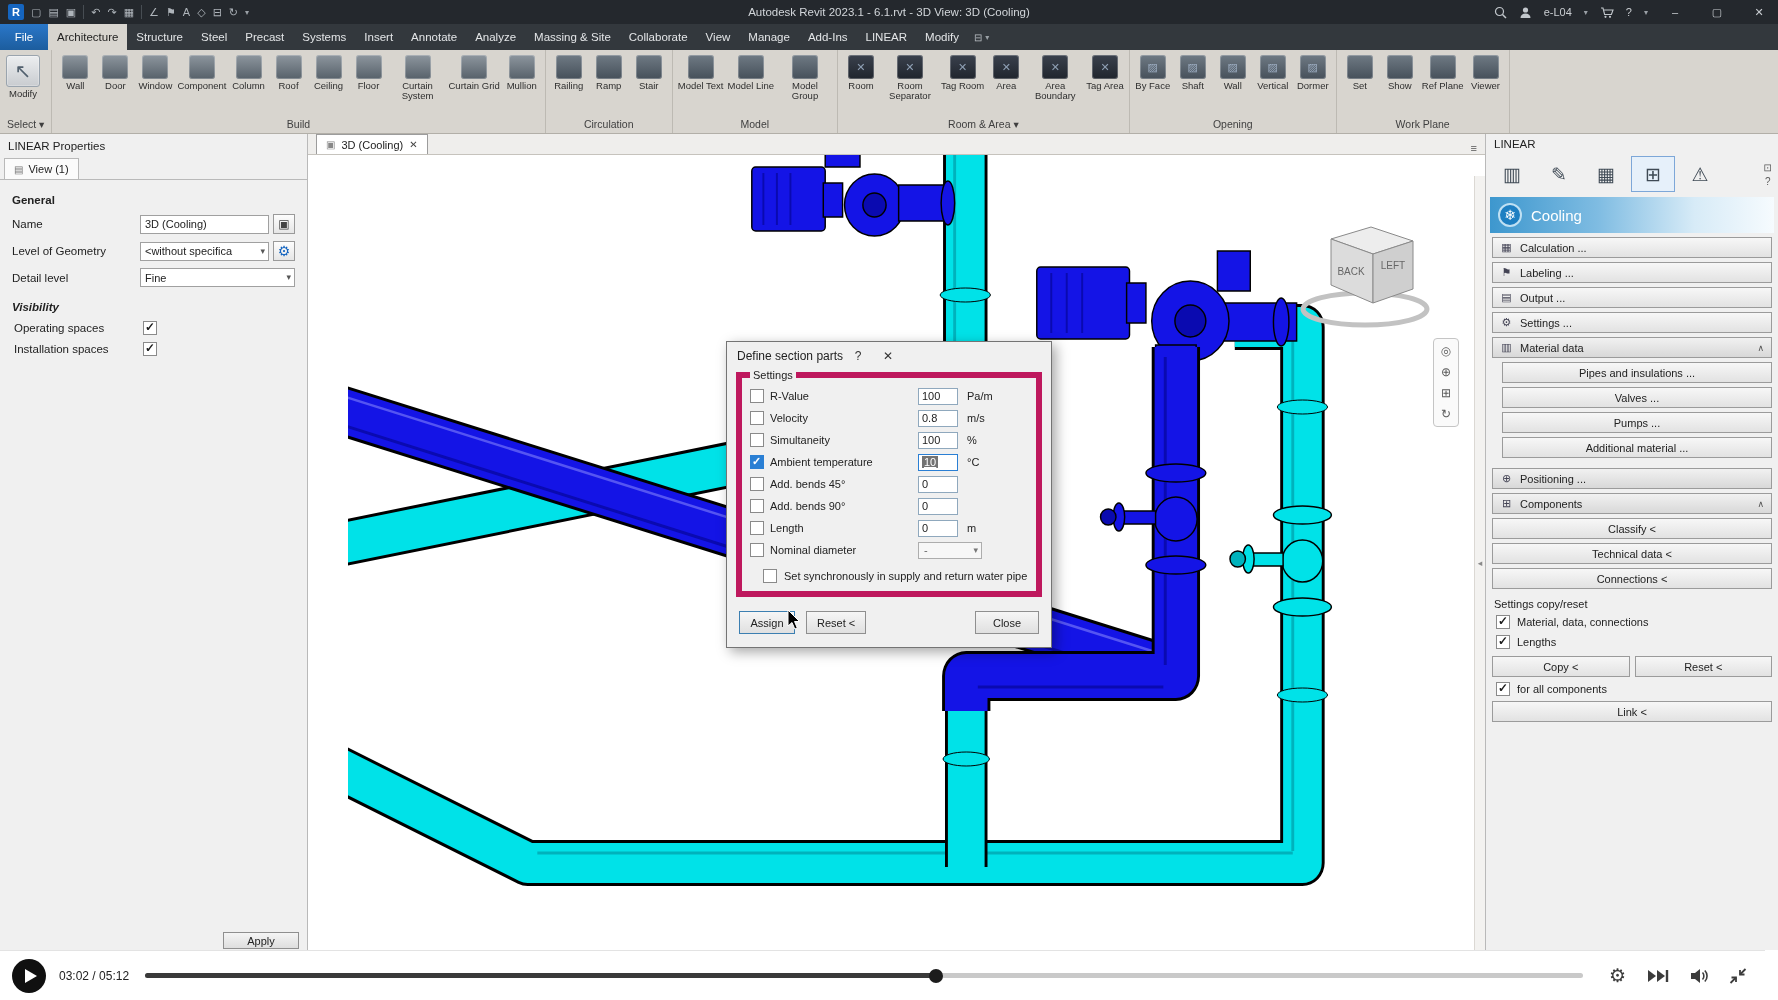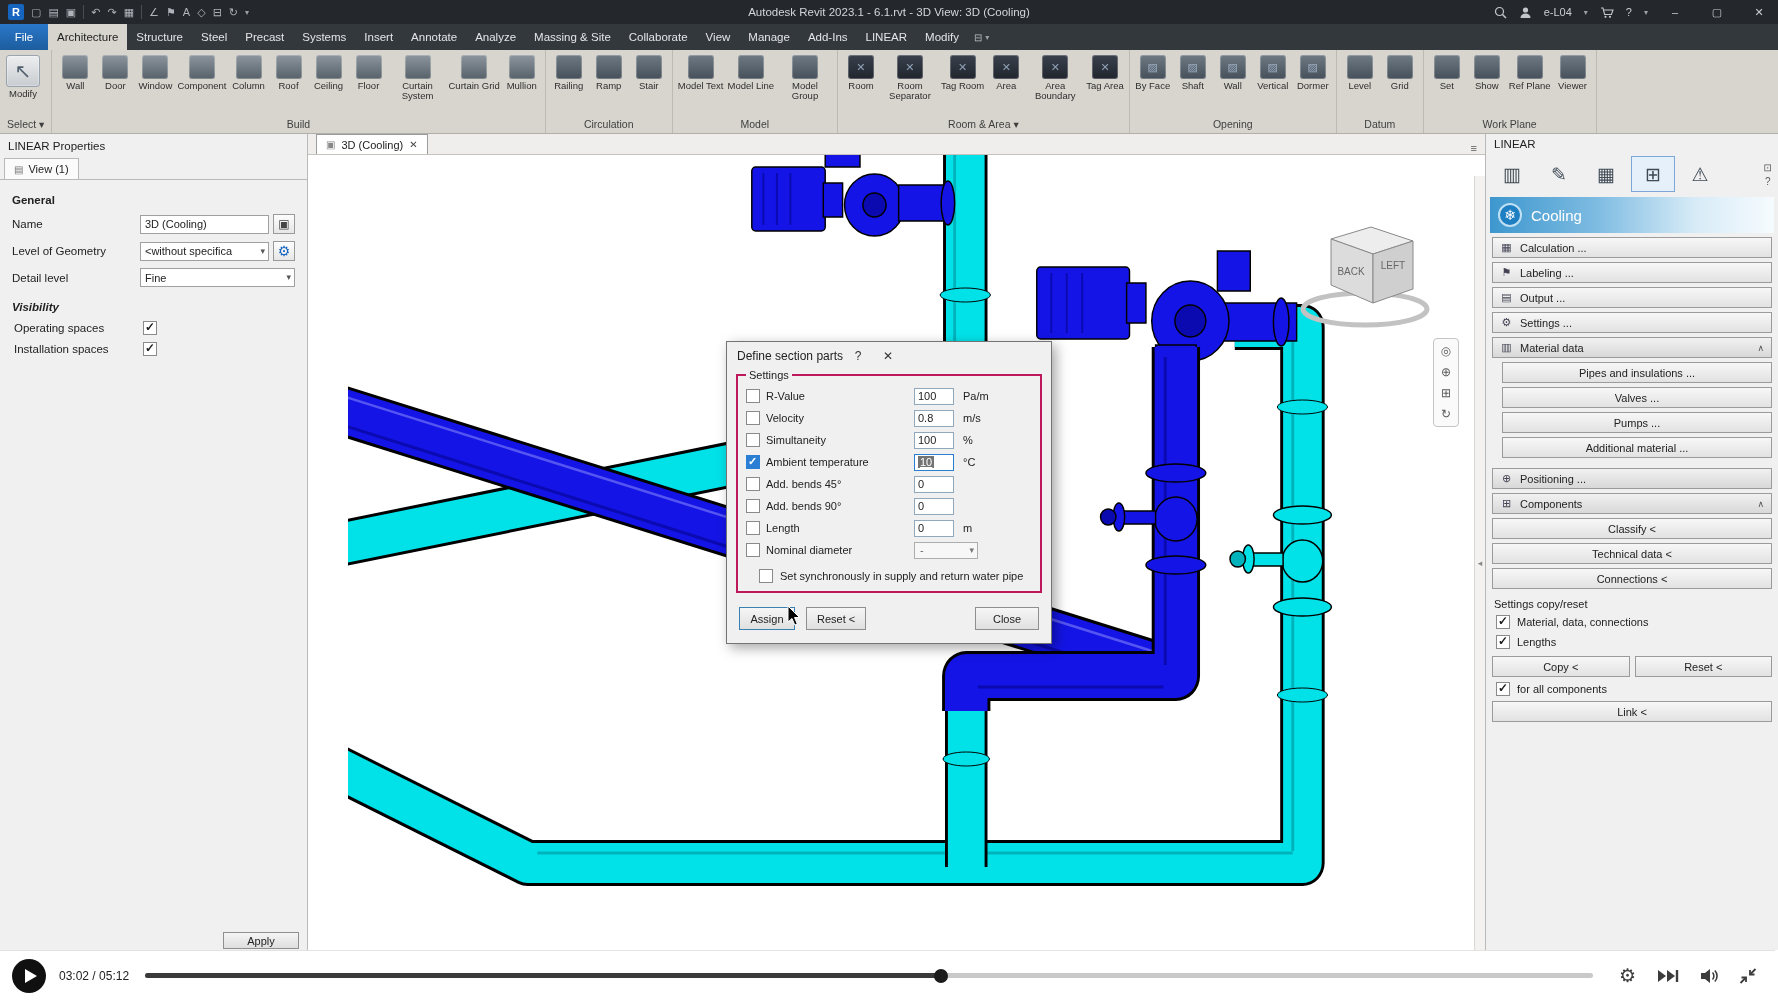--- a/index.html
+++ b/index.html
@@ -93,36 +93,36 @@
   .rp-head { background:linear-gradient(#f1f1f1,#d8d8d8); }
   .rp-head .chev { margin-left:auto; color:#555; font-size:9px; }
   .rp-btn.indent { margin-left:16px; }
   .rp-btn.center { justify-content:center; }
   .rp-label { margin:7px 8px 2px; }
   .rp-check { display:flex; gap:7px; margin:3px 10px; align-items:center; }
   .rp-row2 { display:flex; gap:5px; margin:4px 6px 2px; }
   .rp-row2 .rp-btn { flex:1; margin:0; justify-content:center; }
 
   
-  .player { position:absolute; left:0; right:3px; bottom:0; height:50px; background:#fff; border-top:1px solid #e3e3e3; display:flex; align-items:center; }
+  .player { position:absolute; left:0; right:13px; bottom:0; height:50px; background:#fff; border-top:1px solid #e3e3e3; display:flex; align-items:center; }
   .play-btn { width:34px; height:34px; border-radius:50%; background:#101010; margin-left:12px; display:flex; align-items:center; justify-content:center; flex:none; }
   .play-btn::after { content:""; border-left:12px solid #fff; border-top:7px solid transparent; border-bottom:7px solid transparent; margin-left:3px; }
   .pl-time { font-size:12px; color:#222; margin:0 16px 0 13px; white-space:nowrap; }
   .pl-track { flex:1; height:5px; background:#c9c9c9; border-radius:3px; position:relative; margin-right:26px; }
   .pl-fill { height:100%; background:#3a3a3a; border-radius:3px; position:relative; }
   .pl-handle { position:absolute; right:-7px; top:50%; transform:translateY(-50%); width:14px; height:14px; border-radius:50%; background:#1c1c1c; }
   .pl-icons { display:flex; gap:20px; margin-right:18px; align-items:center; color:#3c3c3c; }
   .pl-gear { font-size:19px; line-height:1; }
 
   
   .dialog { position:absolute; left:726px; top:341px; width:326px; background:#f0f0f0; border:1px solid #747474; box-shadow:4px 4px 12px rgba(0,0,0,.35); z-index:50; }
   .dlg-title { height:27px; display:flex; align-items:center; padding-left:10px; font-size:12px; }
   .dlg-tb { width:30px; height:27px; display:flex; align-items:center; justify-content:center; color:#333; font-size:12px; }
   .dlg-tb:first-of-type { margin-left:auto; }
-  .dialog fieldset { margin:0 9px 4px; border:2px solid #be185d; padding:4px 8px 8px; }
+  .dialog fieldset { margin:0 9px 4px; border:6px solid #be185d; padding:4px 8px 8px; }
   .dialog legend { font-size:11px; padding:0 3px; }
   .drow { display:flex; align-items:center; height:22px; }
   .drow .cb { margin-right:6px; }
   .dlbl { width:148px; }
   .dval { width:40px; height:17px; background:#fff; border:1px solid #8fa8bd; padding:0 3px; font-size:11px; display:flex; align-items:center; }
   .dval.focus { border:1px solid #2a7fd4; }
   .dval .selhl { background:#737373; color:#fff; padding:0 2px;text-decoration:underline; }
   .dunit { width:46px; margin-left:9px; }
   .ddrop { width:64px; height:17px; background:#f7f7f7; border:1px solid #adadad; padding:0 14px 0 5px; font-size:11px; color:#666; position:relative; display:flex; align-items:center; }
   .ddrop::after { content:"▾"; position:absolute; right:3px; top:2px; font-size:9px; color:#777; }
@@ -347,33 +347,20 @@
           <span class="rlbl">Vertical</span>
         </div>
       <div class="rbtn">
           <span class="rtile t-mid t-op"></span>
           <span class="rlbl">Dormer</span>
         </div>
     </div>
     <div class="rglabel">Opening</div>
   </div>
 
-  <div class="rgroup">
-    <div class="rbtns">
-      <div class="rbtn">
-          <span class="rtile t-mid"></span>
-          <span class="rlbl">Level</span>
-        </div>
-      <div class="rbtn">
-          <span class="rtile t-mid"></span>
-          <span class="rlbl">Grid</span>
-        </div>
-    </div>
-    <div class="rglabel">Datum</div>
-  </div>
 
   <div class="rgroup">
     <div class="rbtns">
       <div class="rbtn">
           <span class="rtile t-mid"></span>
           <span class="rlbl">Set</span>
         </div>
       <div class="rbtn">
           <span class="rtile t-mid"></span>
           <span class="rlbl">Show</span>

